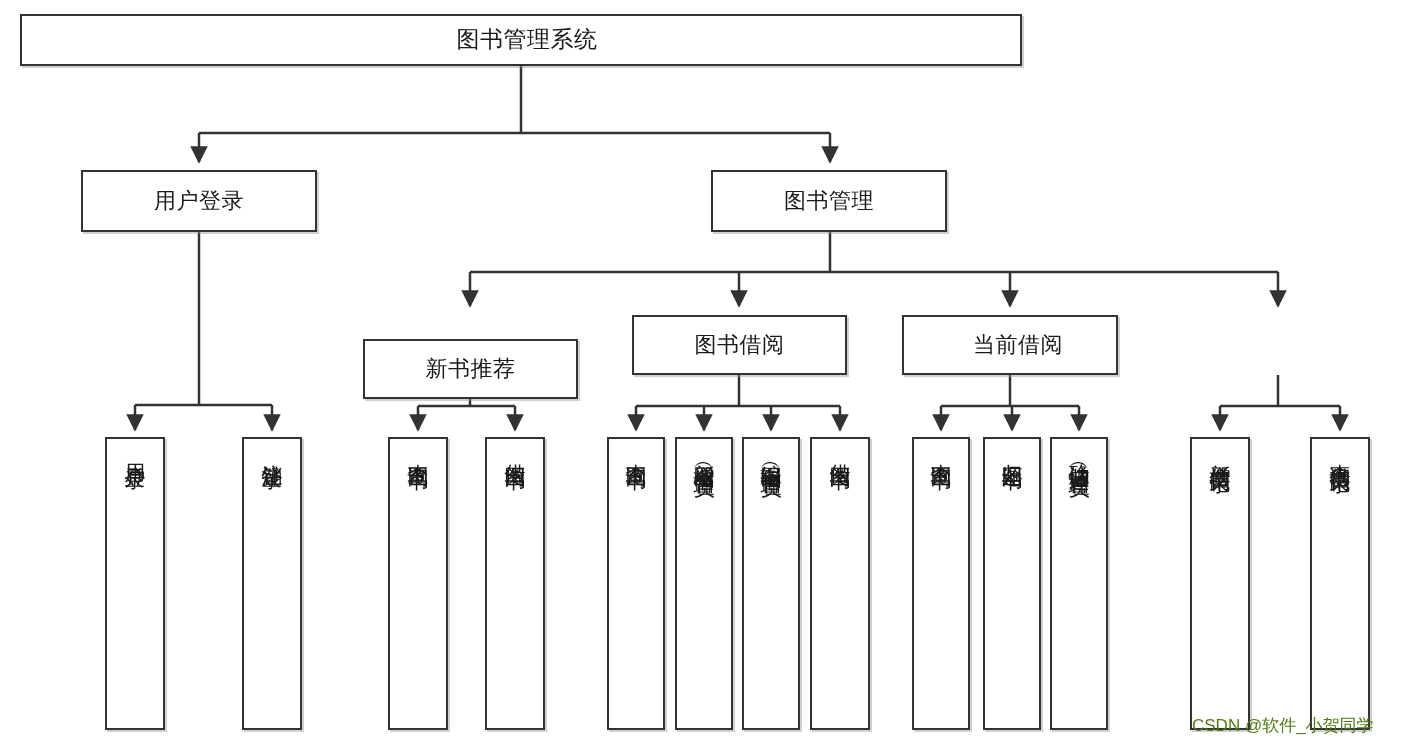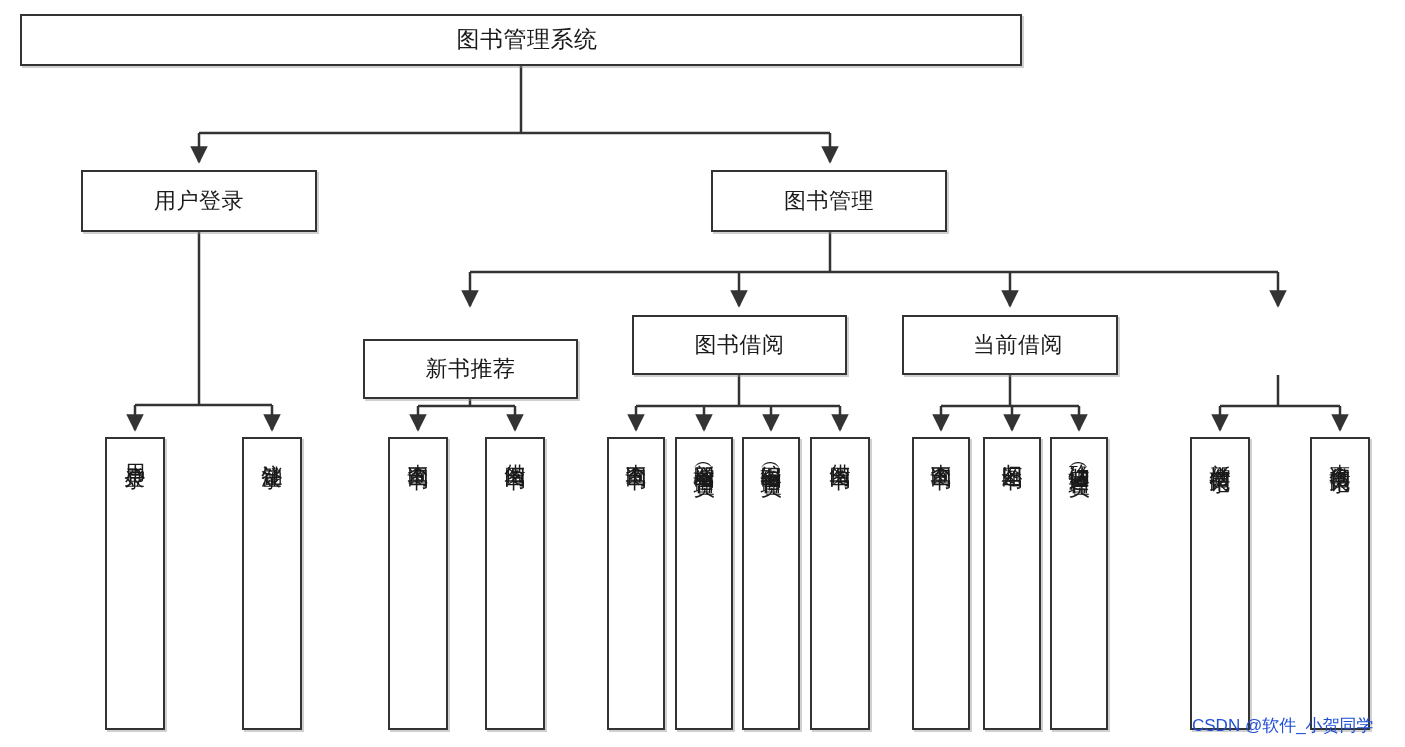--- a/index.html
+++ b/index.html
@@ -62,21 +62,21 @@
     font-size: 21px;
     line-height: 1.05;
     letter-spacing: 2px;
     white-space: nowrap;
   }
   .watermark {
     position: absolute;
     left: 1192px;
     top: 714px;
     font-size: 17px;
-    color: #1d4ed8;
+    color: #4d7c0f;
     white-space: nowrap;
     z-index: 3;
     font-family: "Liberation Sans", "DejaVu Sans", sans-serif;
   }
 </style>
 </head>
 <body>
 
 <div id="canvas">
 

